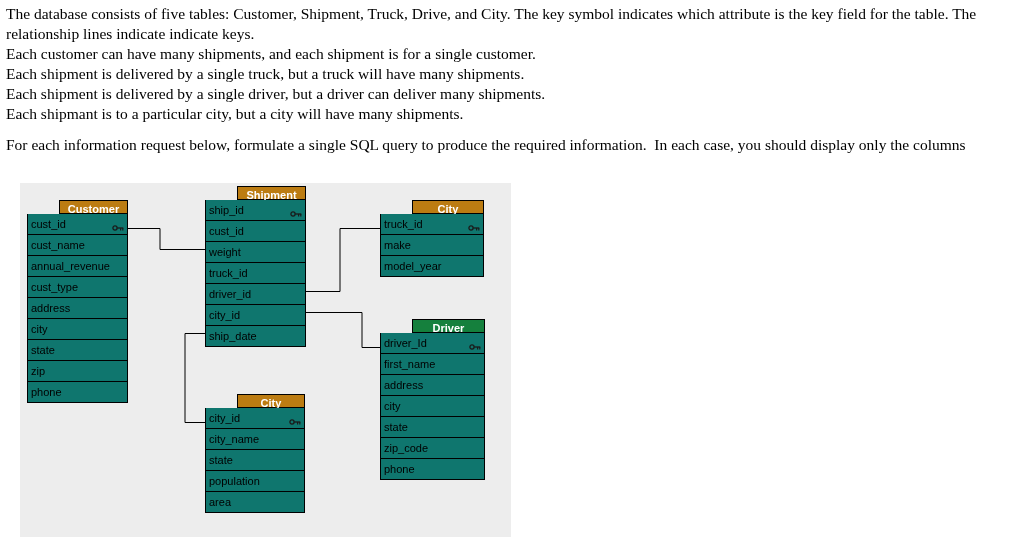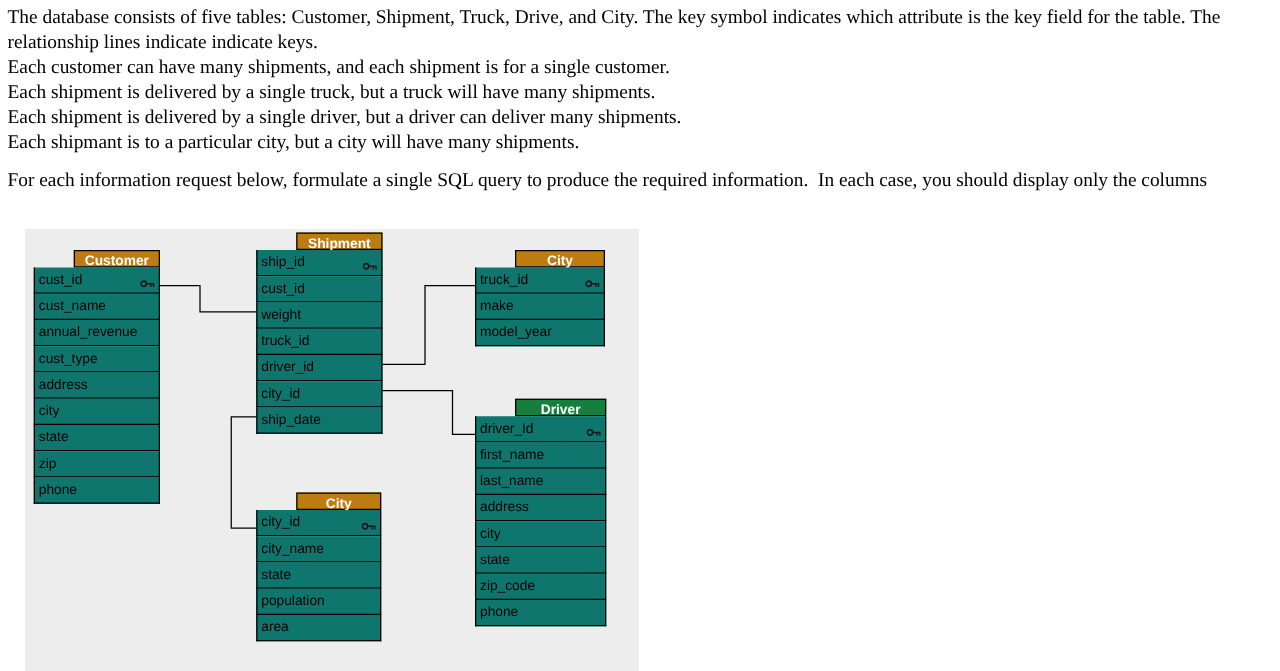--- a/index.html
+++ b/index.html
@@ -98,21 +98,20 @@
 
     <div class="er-table" id="t-driver">
       <div class="er-header" style="background: #15803d; color: rgb(255, 255, 255);">Driver</div>
       <div class="er-field"><span>driver_Id</span><span class="key"><svg width="12" height="10" viewBox="0 0 12 10">
               <circle cx="3" cy="5" r="2.1" fill="none" stroke="#1a1a1a" stroke-width="1.3"></circle>
               <line x1="5.2" y1="5" x2="11.3" y2="5" stroke="#1a1a1a" stroke-width="1.3"></line>
               <line x1="8.6" y1="5" x2="8.6" y2="7.6" stroke="#1a1a1a" stroke-width="1.2"></line>
               <line x1="10.8" y1="5" x2="10.8" y2="7.6" stroke="#1a1a1a" stroke-width="1.2"></line>
             </svg></span></div>
       <div class="er-field"><span>first_name</span></div>
-      <div class="er-field"><span>last_name</span></div>
       <div class="er-field"><span>address</span></div>
       <div class="er-field"><span>city</span></div>
       <div class="er-field"><span>state</span></div>
       <div class="er-field"><span>zip_code</span></div>
       <div class="er-field"><span>phone</span></div>
     </div>
 
     <div class="er-table" id="t-city">
       <div class="er-header" style="background: rgb(188, 124, 18); color: rgb(255, 255, 255);">City</div>
       <div class="er-field"><span>city_id</span><span class="key"><svg width="12" height="10" viewBox="0 0 12 10">

